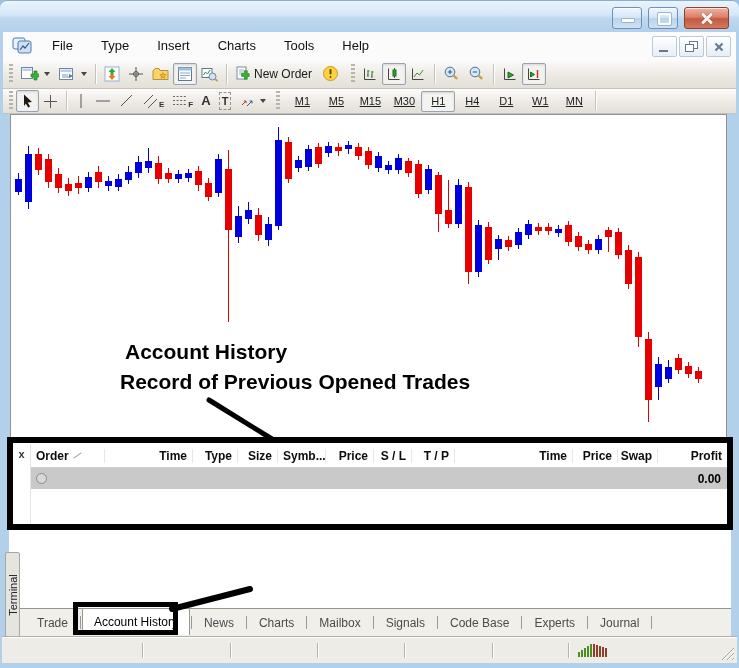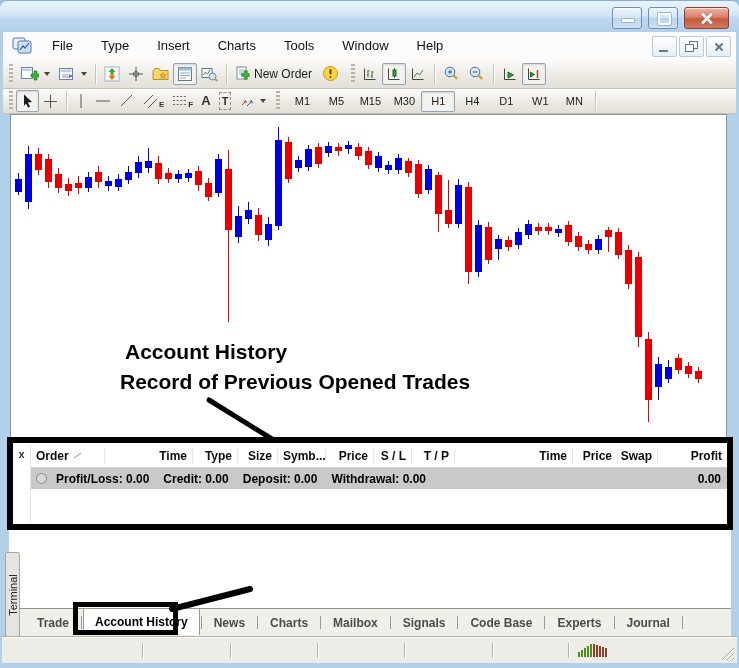--- a/index.html
+++ b/index.html
@@ -37,21 +37,21 @@
   .tsep{width:1px;height:20px;margin:0 4px;background:#c7c3bb;box-shadow:1px 0 0 #fff;}
   .tbtn{display:flex;align-items:center;gap:3px;padding:2px 3px;border:1px solid transparent;border-radius:2px;}
   .tbtn.pressed{border-color:#96a3b3;background:#f4f2ee;box-shadow:inset 0 1px 2px rgba(120,130,140,.25);}
   .tbtn .lbl{font-size:12px;color:#1a1a1a;padding-right:2px;}
   .caret{width:0;height:0;border-left:3px solid transparent;border-right:3px solid transparent;border-top:4px solid #444;margin-left:2px;}
   .tool-letter{font-size:13px;font-weight:700;color:#333;line-height:16px;}
   .t-label{border:1px dashed #98948c;padding:0 2px;font-size:11px;}
   .subletter{font-size:8px;font-weight:700;color:#333;align-self:flex-end;margin-left:-3px;}
   
   .tf-group{display:flex;align-items:center;margin-left:2px;}
-  .tf-btn{min-width:26px;padding:0 3px;height:19px;line-height:19px;text-align:center;font-size:11px;color:#222;border:1px solid transparent;border-radius:2px;}
+  .tf-btn{min-width:26px;padding:0 3px;height:19px;line-height:19px;text-align:center;font-size:11px;color:#222;border:1px solid transparent;border-radius:2px;text-decoration:underline;}
   .tf-btn.active{border-color:#96a3b3;background:#f5f3ef;box-shadow:inset 0 1px 2px rgba(120,130,140,.25);}
   .tf-end{width:1px;height:20px;background:#c7c3bb;margin-left:4px;box-shadow:1px 0 0 #fff;}
   
   .chart{position:absolute;left:10px;top:113px;width:717px;height:324px;background:#fff;border:1px solid #8e9299;box-sizing:border-box;}
   .candles{position:absolute;inset:0;}
   .candle{position:absolute;width:7px;}
   .candle .wick{position:absolute;left:3px;top:0;width:1px;}
   .candle .body{position:absolute;left:0;width:7px;}
   
   .lower-panel{position:absolute;left:9px;top:437px;width:722px;height:198px;background:#fff;}
@@ -111,21 +111,20 @@
       <rect x="1" y="1" width="12" height="11" rx="2" fill="#eaf3fc" stroke="#4a7ab0"></rect>
       <rect x="6" y="4" width="13" height="12" rx="2" fill="#cfe0f2" stroke="#4a7ab0"></rect>
       <path d="M8 13l3-4 2 2 4-5" stroke="#2c5c94" fill="none" stroke-width="1.2"></path>
     </svg>
     <div class="menu-items" id="menu-items">
         <div class="menu-item">File</div>
         <div class="menu-item">Type</div>
         <div class="menu-item">Insert</div>
         <div class="menu-item">Charts</div>
         <div class="menu-item">Tools</div>
-        <div class="menu-item">Window</div>
         <div class="menu-item">Help</div>
       </div>
     <div class="mdi-controls">
       <div class="mdi-btn">
           <div class="m-min"></div>
         </div>
       <div class="mdi-btn">
           <div class="m-r1"></div>
           <div class="m-r2"></div>
         </div>
@@ -645,37 +644,31 @@
           </div>
           <div class="th right" style="width: 40px;">
             <span>Swap</span>
           </div>
           <div class="th right grow" style="width: 60px;">
             <span>Profit</span>
           </div>
         </div>
       <div class="term-summary">
         <div class="sum-circle"></div>
-        <div class="summary-items" id="summary-items">
-            <span>Profit/Loss: 0.00</span>
-            <span>Credit: 0.00</span>
-            <span>Deposit: 0.00</span>
-            <span>Withdrawal: 0.00</span>
-          </div>
         <div class="summary-profit">0.00</div>
       </div>
     </div>
   </div>
 
   <div class="side-label">
     <span>Terminal</span>
   </div>
 
   <div class="tabs-row">
-    <div style="display:flex;align-items:center;font-weight:bold;" id="tab-strip">
+    <div style="display:flex;align-items:center;" id="tab-strip">
         <div class="tab">Trade</div>
         <div class="tab-sep"></div>
         <div class="tab active">Account History</div>
         <div class="tab-sep"></div>
         <div class="tab">News</div>
         <div class="tab-sep"></div>
         <div class="tab">Charts</div>
         <div class="tab-sep"></div>
         <div class="tab">Mailbox</div>
         <div class="tab-sep"></div>

